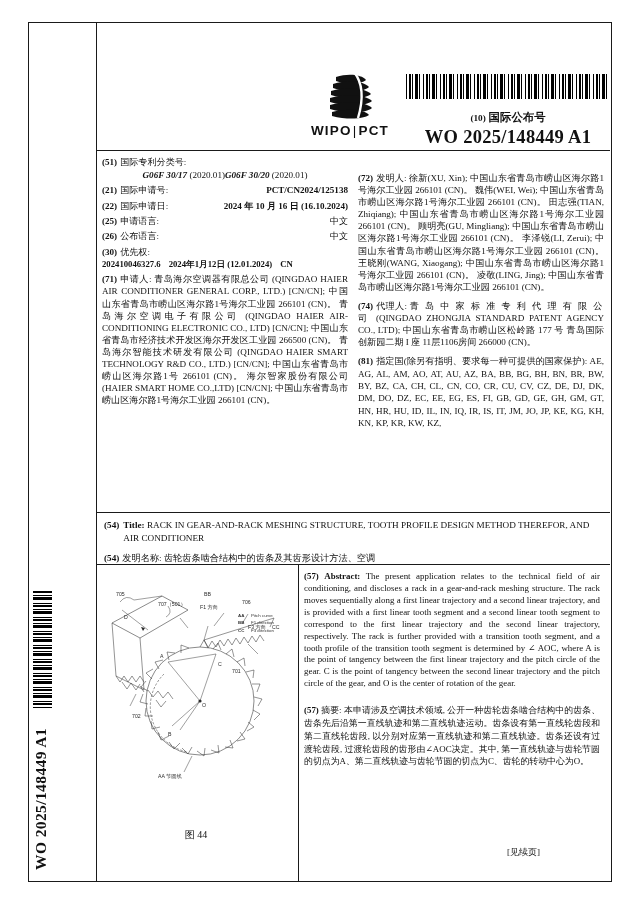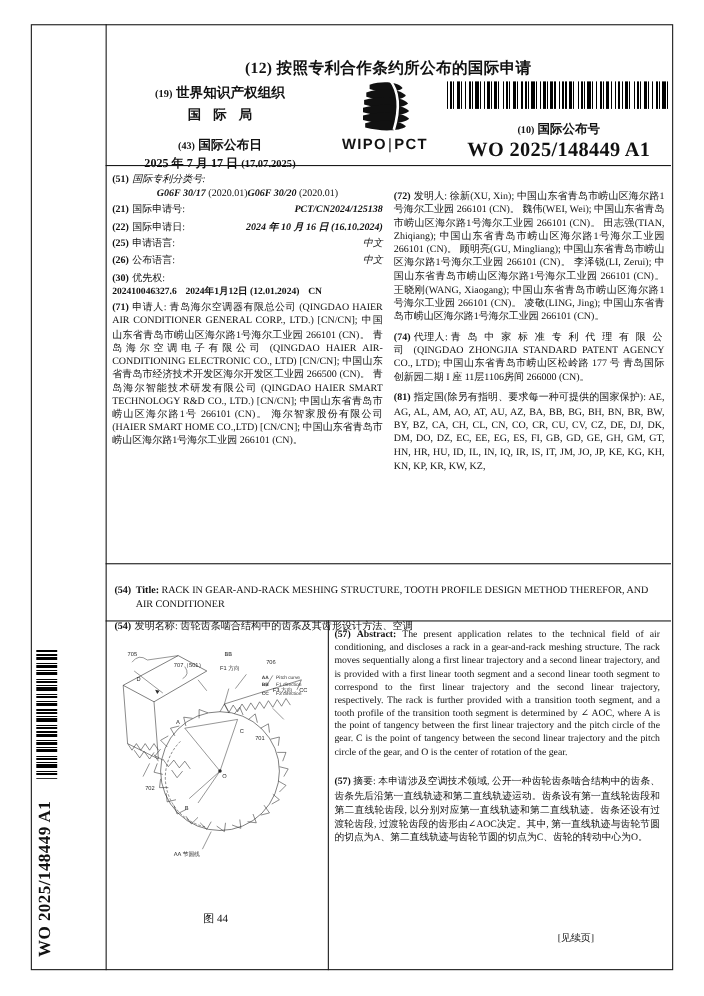--- a/index.html
+++ b/index.html
@@ -206,21 +206,21 @@
     font-weight: bold;
     white-space: nowrap;
     margin-right: 3px;
     flex: 0 0 auto;
   }
   .tag-hang {
     float: left;
     font-weight: bold;
     margin-right: 3px;
   }
-  .val { flex: 1 1 auto; font-style: italic; }
+  .val { flex: 1 1 auto; }
   .val-right { text-align: right; }
   .bd { font-weight: bold; }
   .it { font-style: italic; font-weight: bold; }
 
   .ipc-line {
     display: flex;
     justify-content: center;
     margin-top: 1px;
   }
   .ipc-line > span { white-space: nowrap; }
@@ -243,21 +243,21 @@
   }
 
   .states {
     text-align: justify;
     line-height: 1.36;
   }
 
   
   .titleblock {
     position: absolute;
-    left: 96px; top: 527px;
+    left: 96px; top: 516px;
     width: 514px;
     font-size: 9.2px;
     line-height: 1.4;
   }
   .t54 { padding: 3px 8px 1px 8px; display: flex; }
   .t54 .tag { margin-right: 4px; }
   .t54en { text-transform: none; }
   .t54cn { padding: 6px 8px 4px 8px; display: flex; }
 
   
@@ -323,40 +323,21 @@
   <div class="frame"></div>
 
   <div class="spine">
     <div class="vbarcode"></div>
     <div class="vpubnum">WO 2025/148449 A1</div>
   </div>
   <div class="vrule" style="left:96px; top:22px; height:860px;"></div>
 
   <div class="hdr">
 
-    <div class="hdr-12">
-      <span class="num">(12)</span>
-      <span>按照专利合作条约所公布的国际申请</span>
-    </div>
-
-    <div class="hdr-left">
-      <div class="hdr-19">
-        <span class="lbl">(19)</span>
-        <span>世界知识产权组织</span>
-      </div>
-      <div class="hdr-bureau">国 际 局</div>
-      <div class="hdr-43">
-        <span class="lbl">(43)</span>
-        <span>国际公布日</span>
-      </div>
-      <div class="hdr-43date">
-        <span>2025 年 7 月 17 日</span>
-        <span class="iso">(17.07.2025)</span>
-      </div>
-    </div>
+
 
     <div class="wipo">
       <svg class="wipo-mark" viewBox="0 0 116 52">
         <g fill="none" stroke="#111" stroke-width="2.1" stroke-linecap="round">
           <path d="M44 7 C57 3, 70 5, 74 10 C70 14, 56 15, 44 11 Z" fill="#111" stroke="none"></path>
           <path d="M41 14 C56 9, 72 11, 77 17 C72 22, 55 23, 41 18 Z" fill="#111" stroke="none"></path>
           <path d="M39 21 C55 16, 74 18, 79 24 C74 29, 54 30, 39 25 Z" fill="#111" stroke="none"></path>
           <path d="M38 28 C55 23, 75 25, 80 31 C75 36, 54 37, 38 32 Z" fill="#111" stroke="none"></path>
           <path d="M38 35 C55 30, 75 32, 80 38 C75 43, 54 44, 38 39 Z" fill="#111" stroke="none"></path>
           <path d="M40 42 C56 38, 73 40, 77 45 C72 49, 55 50, 40 46 Z" fill="#111" stroke="none"></path>

